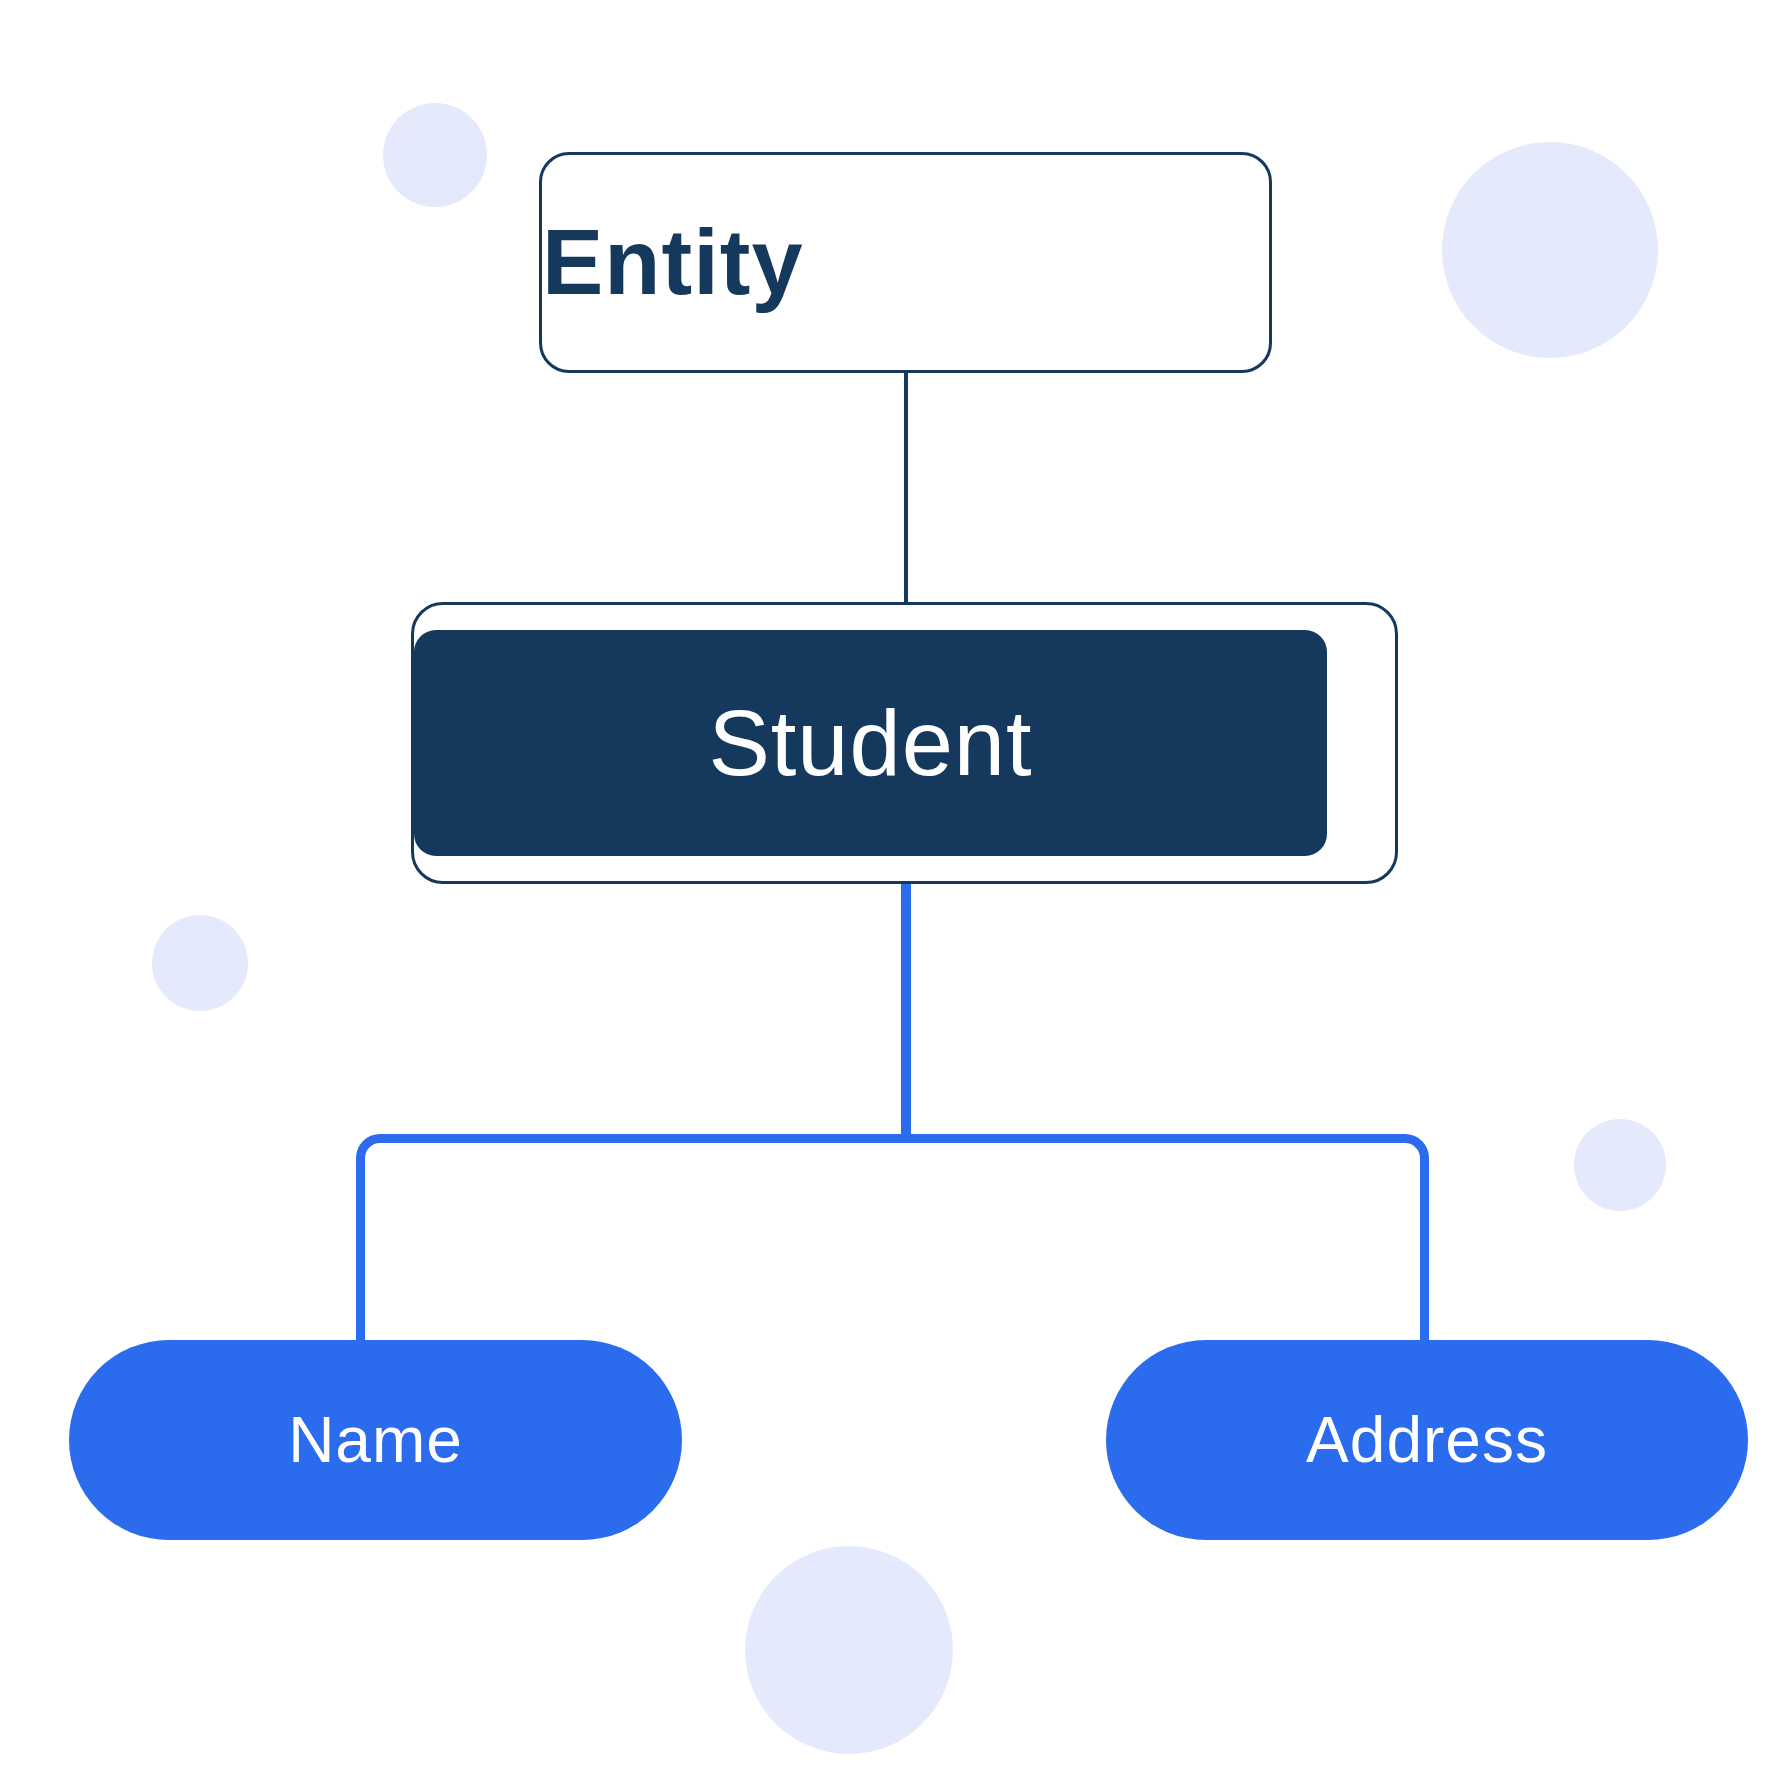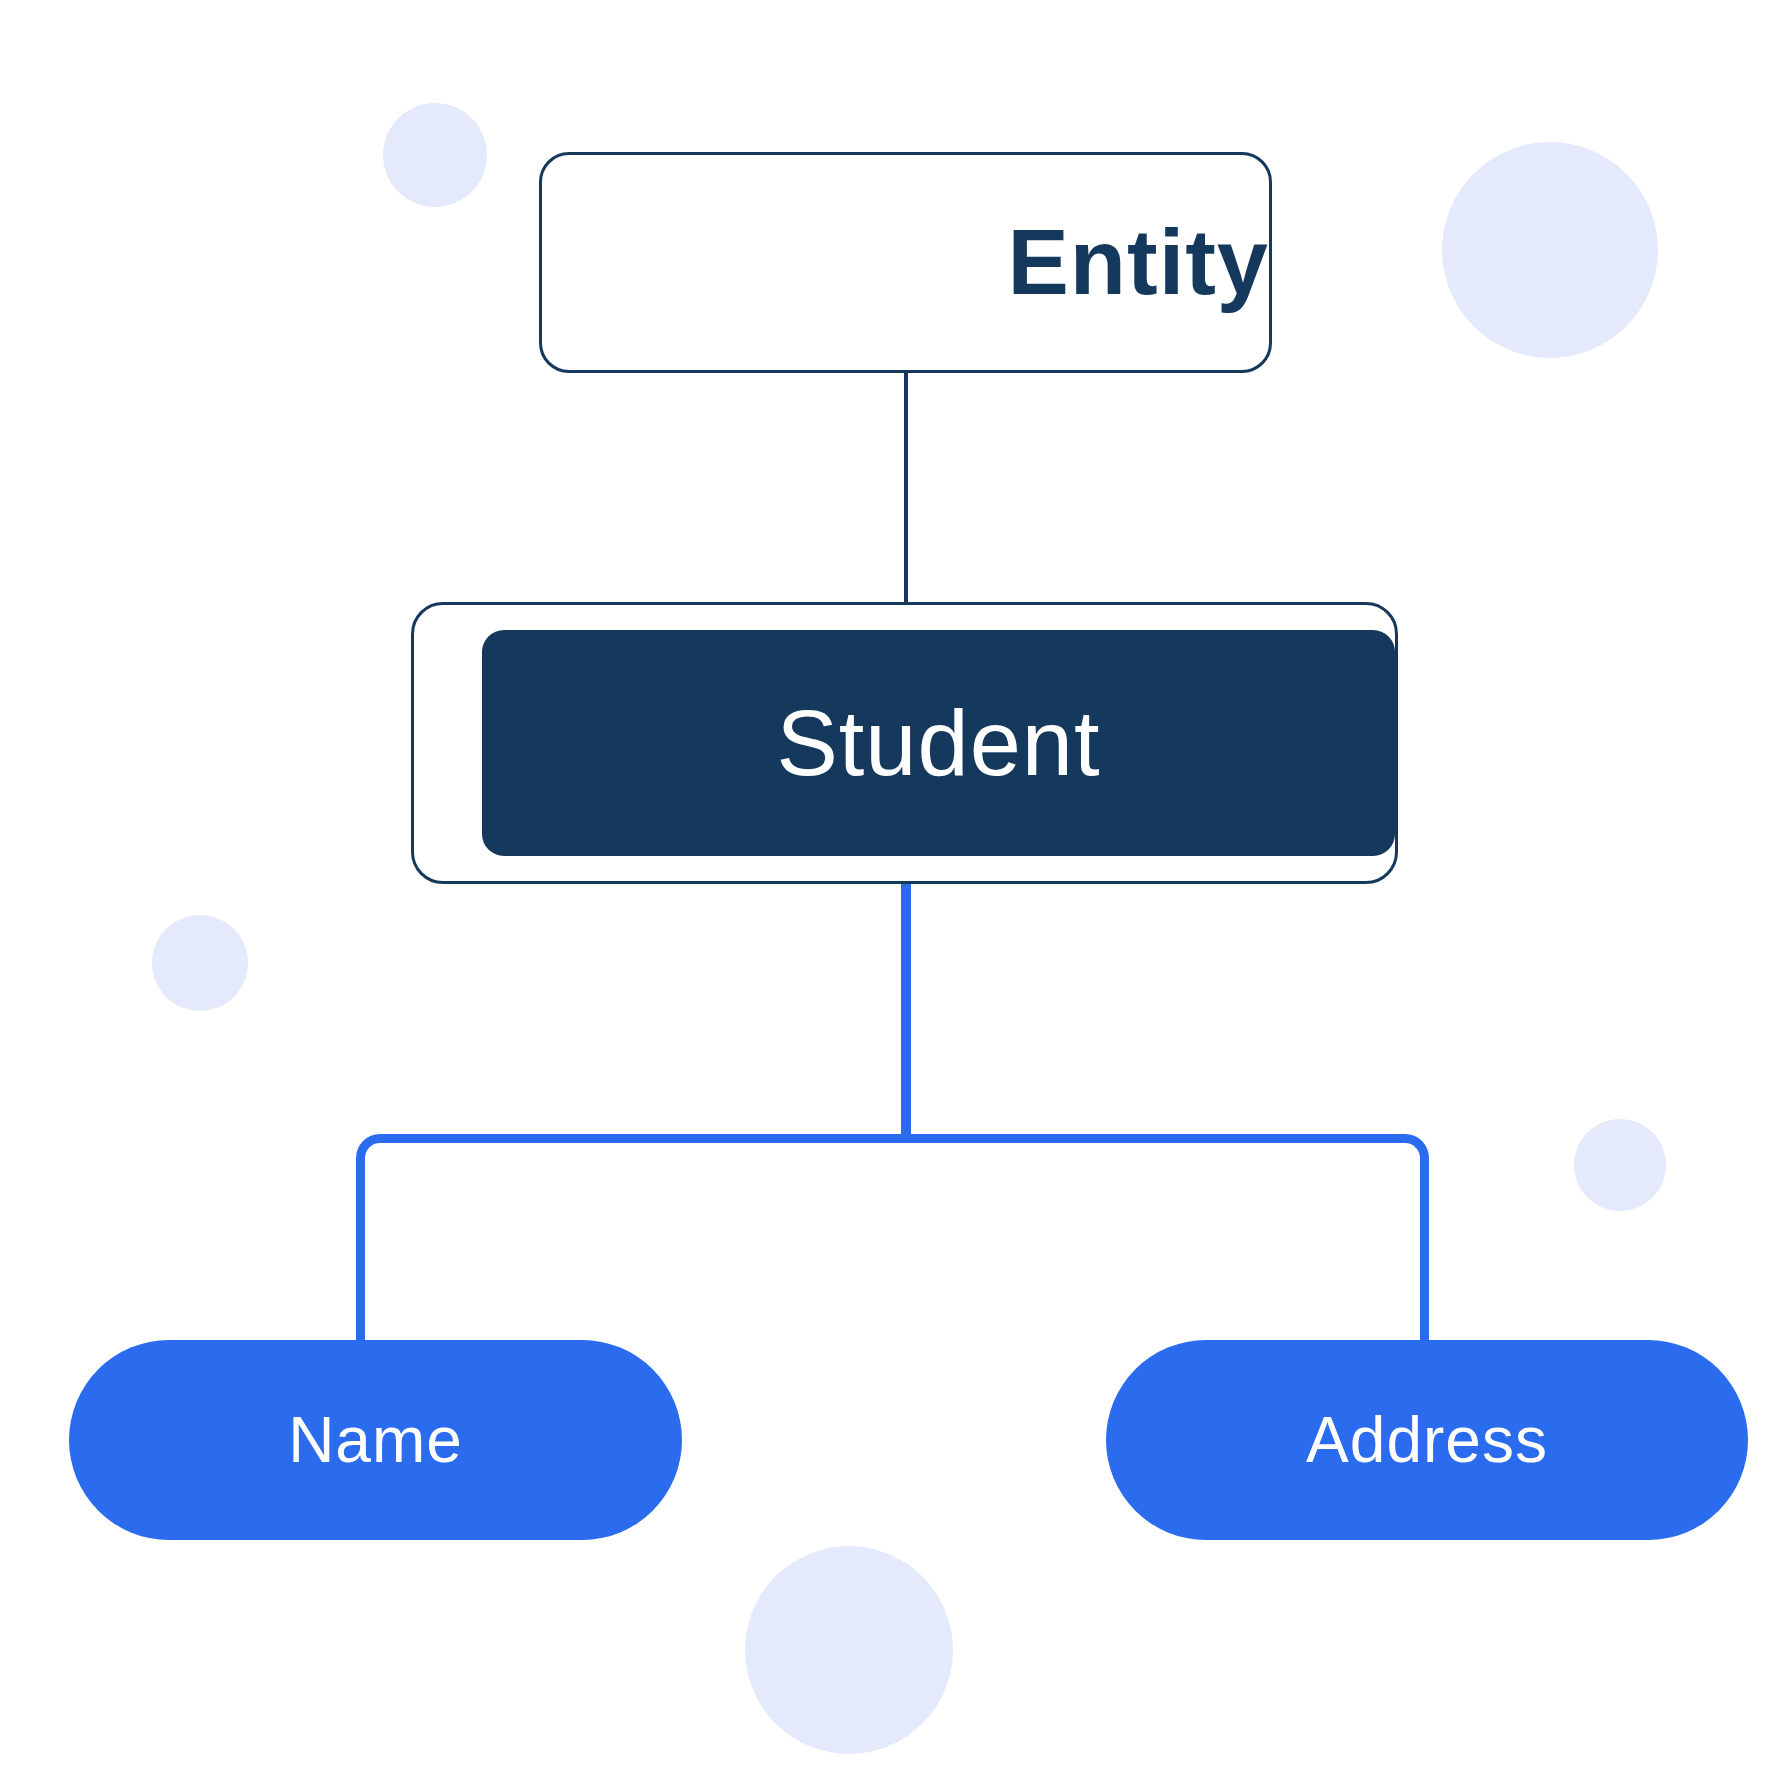--- a/index.html
+++ b/index.html
@@ -61,42 +61,42 @@
     left: 539px;
     top: 152px;
     width: 733px;
     height: 221px;
     background: #ffffff;
     border: 3px solid var(--navy, #15385d);
     border-radius: 30px;
     box-sizing: border-box;
     display: flex;
     align-items: center;
-    justify-content: flex-end;
+    justify-content: flex-start;
   }
   .box-entity .label {
     color: var(--navy, #15385d);
     font-size: 92px;
     font-weight: 700;
     letter-spacing: 1px;
   }
 
   .box-student-outer {
     position: absolute;
     left: 411px;
     top: 602px;
     width: 987px;
     height: 282px;
     background: #ffffff;
     border: 3px solid var(--navy, #15385d);
     border-radius: 32px;
     box-sizing: border-box;
     display: flex;
     align-items: center;
-    justify-content: flex-end;
+    justify-content: flex-start;
   }
   .box-student-inner {
     width: 913px;
     height: 226px;
     background: var(--navy, #15385d);
     border-radius: 22px;
     display: flex;
     align-items: center;
     justify-content: center;
   }

